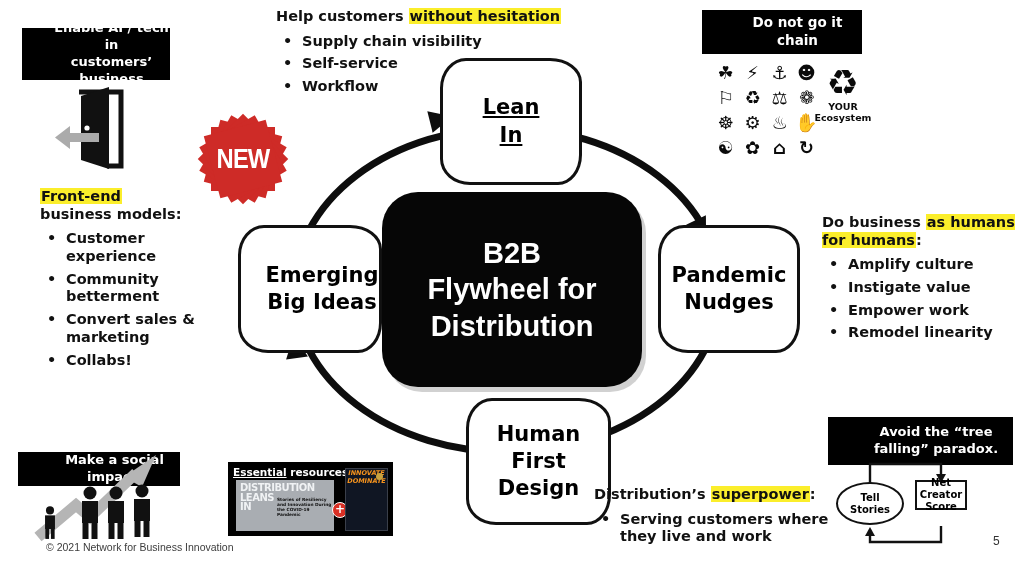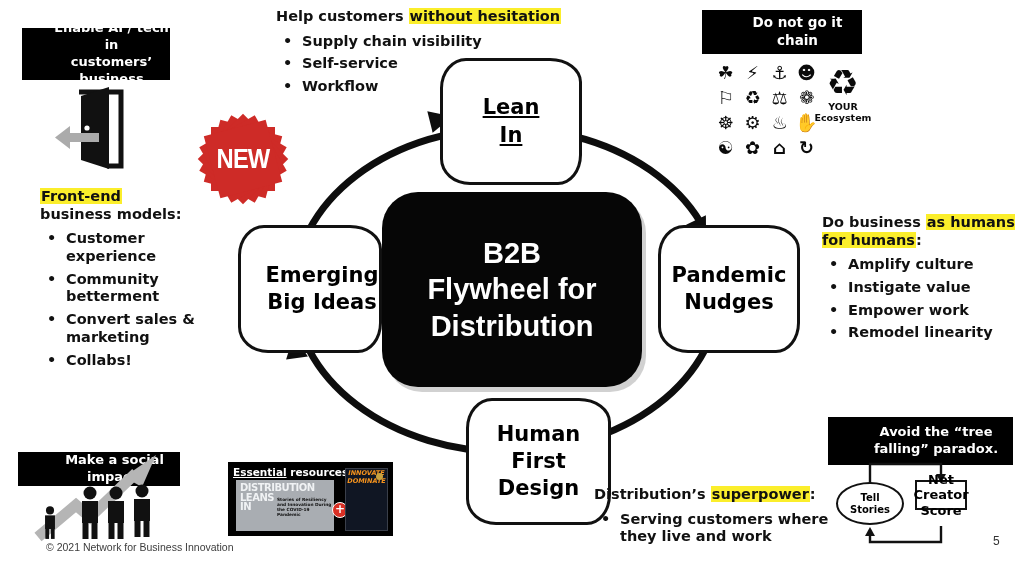--- a/index.html
+++ b/index.html
@@ -58,21 +58,21 @@
   .book2 .o { color:#f7941d; font-size:6.5px; font-weight:800; font-style:italic; text-align:center; line-height:1.25; }
   .book2 .dot { position:absolute; top:4px; right:4px; width:7px; height:7px; border-radius:50%; background:#c9a23f; }
 
   
   .loopwrap { left:824px; top:452px; width:196px; height:100px; }
   .loopwrap svg { position:absolute; left:0; top:0; }
   .oval { position:absolute; left:12px; top:30px; width:68px; height:43px; background:#fff; border:2.5px solid #111;
           border-radius:50%; display:flex; align-items:center; justify-content:center; text-align:center;
           font-size:10px; font-weight:700; line-height:1.2; }
   .scorebox { position:absolute; left:91px; top:28px; width:52px; height:30px; background:#fff; border:2.5px solid #111;
-          display:flex; align-items:center; justify-content:center; text-align:center; font-size:13px; font-weight:700; line-height:1.2; }
+          display:flex; align-items:center; justify-content:center; text-align:center; font-size:10px; font-weight:700; line-height:1.2; }
 
   .footer { font-family:"Liberation Sans",sans-serif; font-size:10.5px; color:#3d3d3d; }
   .pageno { font-family:"Liberation Sans",sans-serif; font-size:12px; color:#333; }
 </style>
 </head>
 <body>
 
 <div class="canvas">
 
   <svg class="ring abs" viewBox="0 0 1024 576">

